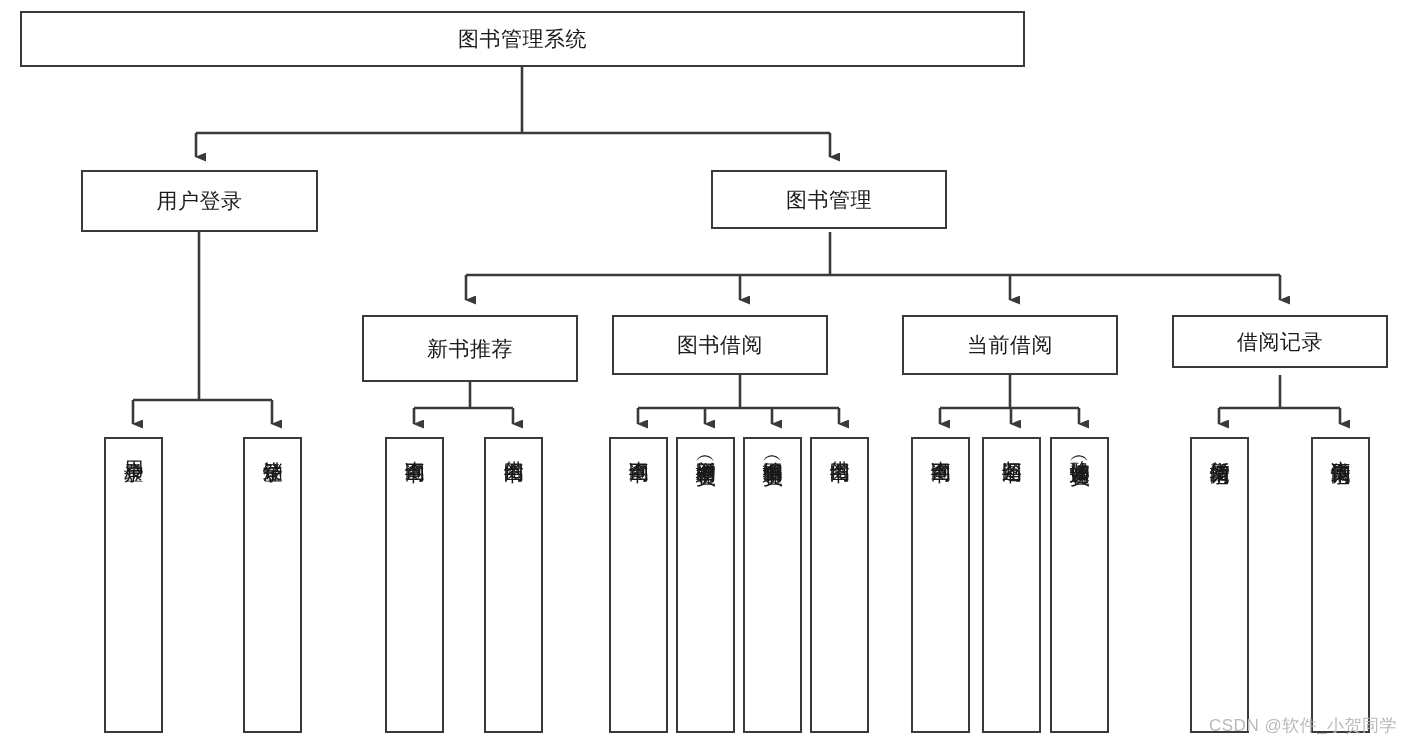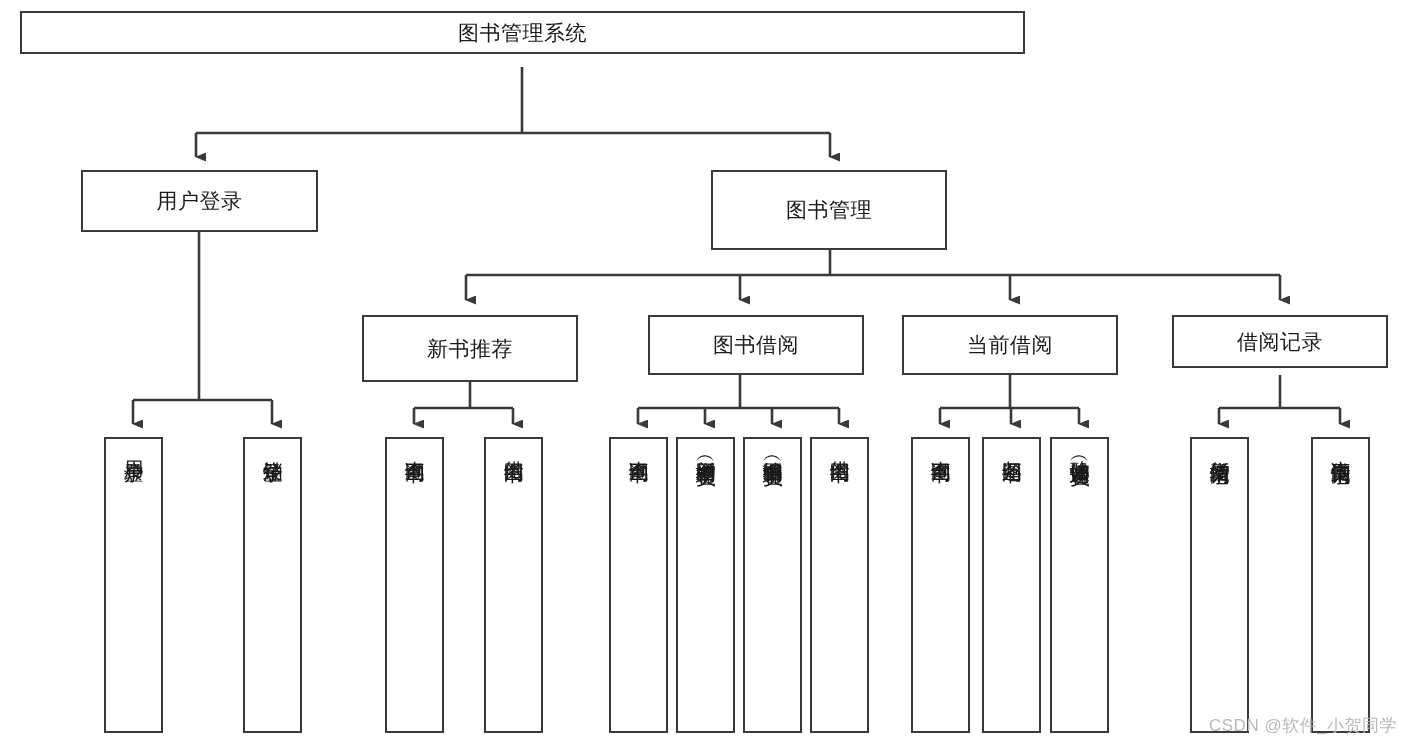--- a/index.html
+++ b/index.html
@@ -127,35 +127,35 @@
     </g>
 
     <g stroke="#3a3a3a" stroke-width="2.6" fill="none">
       <path d="M 1280,375 L 1280,408"></path>
       <path d="M 1219,408 L 1340,408"></path>
       <path d="M 1219,408 L 1219,424" marker-end="url(#arrowhead)"></path>
       <path d="M 1340,408 L 1340,424" marker-end="url(#arrowhead)"></path>
     </g>
   </svg>
 
-  <div class="node-box level-1" style="left:20px; top:11px; width:1005px; height:43px;">
+  <div class="node-box level-1" style="left:20px; top:11px; width:1005px; height:56px;">
     <span class="node-label-h">图书管理系统</span>
   </div>
 
   <div class="node-box level-2" style="left:81px; top:170px; width:237px; height:62px;">
     <span class="node-label-h">用户登录</span>
   </div>
-  <div class="node-box level-2" style="left:711px; top:170px; width:236px; height:80px;">
+  <div class="node-box level-2" style="left:711px; top:170px; width:236px; height:59px;">
     <span class="node-label-h">图书管理</span>
   </div>
 
   <div class="node-box level-3" style="left:362px; top:315px; width:216px; height:67px;">
     <span class="node-label-h">新书推荐</span>
   </div>
-  <div class="node-box level-3" style="left:648px; top:315px; width:216px; height:60px;">
+  <div class="node-box level-3" style="left:612px; top:315px; width:216px; height:60px;">
     <span class="node-label-h">图书借阅</span>
   </div>
   <div class="node-box level-3" style="left:902px; top:315px; width:216px; height:60px;">
     <span class="node-label-h">当前借阅</span>
   </div>
   <div class="node-box level-3" style="left:1172px; top:315px; width:216px; height:53px;">
     <span class="node-label-h">借阅记录</span>
   </div>
 
   <div class="node-box leaf" style="left:104px; top:437px; width:59px; height:296px;">

